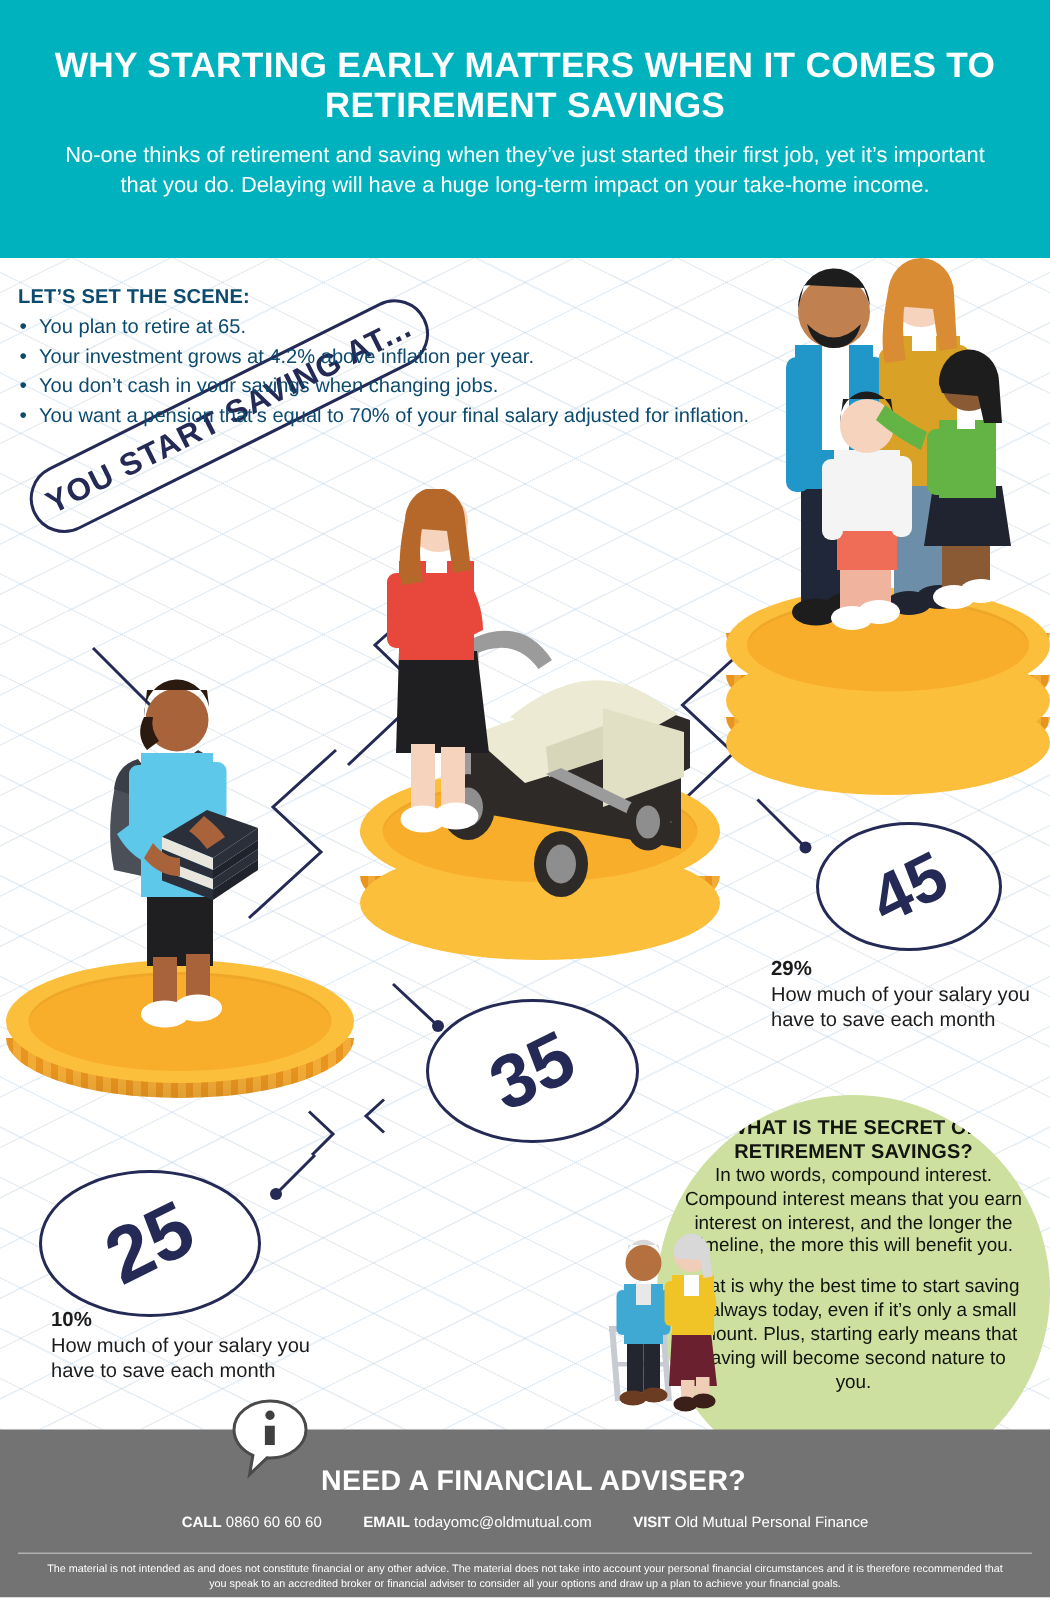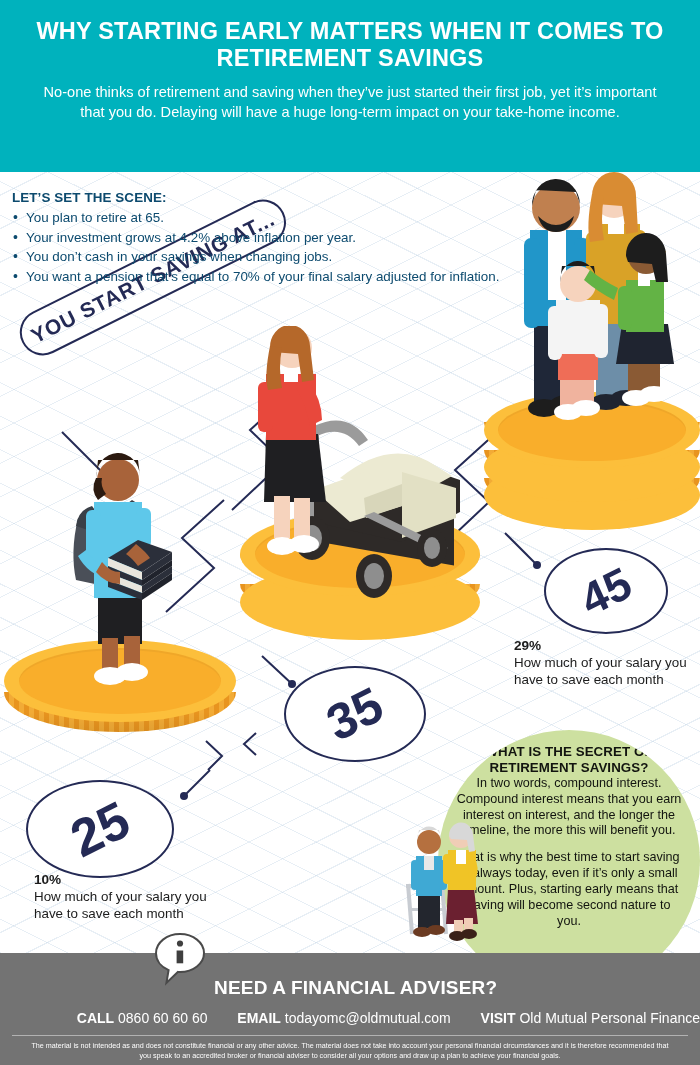--- a/index.html
+++ b/index.html
@@ -21,21 +21,21 @@
     opacity:.55;
   }
 
   
   .header{
     position:absolute; left:0; top:0; width:700px; height:172px;
     background:#00b2bd; color:#fff; text-align:center; z-index:6;
   }
   .header h1{
     font-size:23.5px; font-weight:bold; letter-spacing:.2px;
-    line-height:1.16; padding:18px 34px 0 34px;
+    line-height:1.16; padding:30px 34px 0 34px;
   }
   .header p{
     font-size:14.6px; line-height:1.42; padding:9px 36px 0 36px;
     font-weight:400;
   }
 
   
   .scene{ position:absolute; left:12px; top:190px; width:520px; z-index:5; color:#0c4a6e; }
   .scene .scene-title{ font-size:13.4px; font-weight:bold; letter-spacing:.1px; margin-bottom:3px; }
   .scene ul{ list-style:none; }
@@ -107,22 +107,22 @@
   
   .footer{
     position:absolute; left:0; bottom:0; width:700px; height:112px;
     background:#737373; color:#fff; z-index:8;
   }
   .footer .cta{
     position:absolute; left:214px; top:24px;
     font-size:19px; font-weight:bold; letter-spacing:.2px;
   }
   .footer .contacts{
-    position:absolute; left:0; right:0; top:57px; text-align:right;
-    font-size:14px; white-space:nowrap;
+    position:absolute; left:0; right:0; top:57px; text-align:center;
+    font-size:10px; white-space:nowrap;
   }
   .footer .contacts b{ font-weight:bold; }
   .footer .contacts .gap{ display:inline-block; width:22px; }
   .footer .divider{
     position:absolute; left:12px; right:12px; top:82px; height:1px;
     background:rgba(255,255,255,.45);
   }
   .footer .disclaimer{
     position:absolute; left:28px; right:28px; top:88px; text-align:center;
     font-size:7.2px; line-height:1.42;

